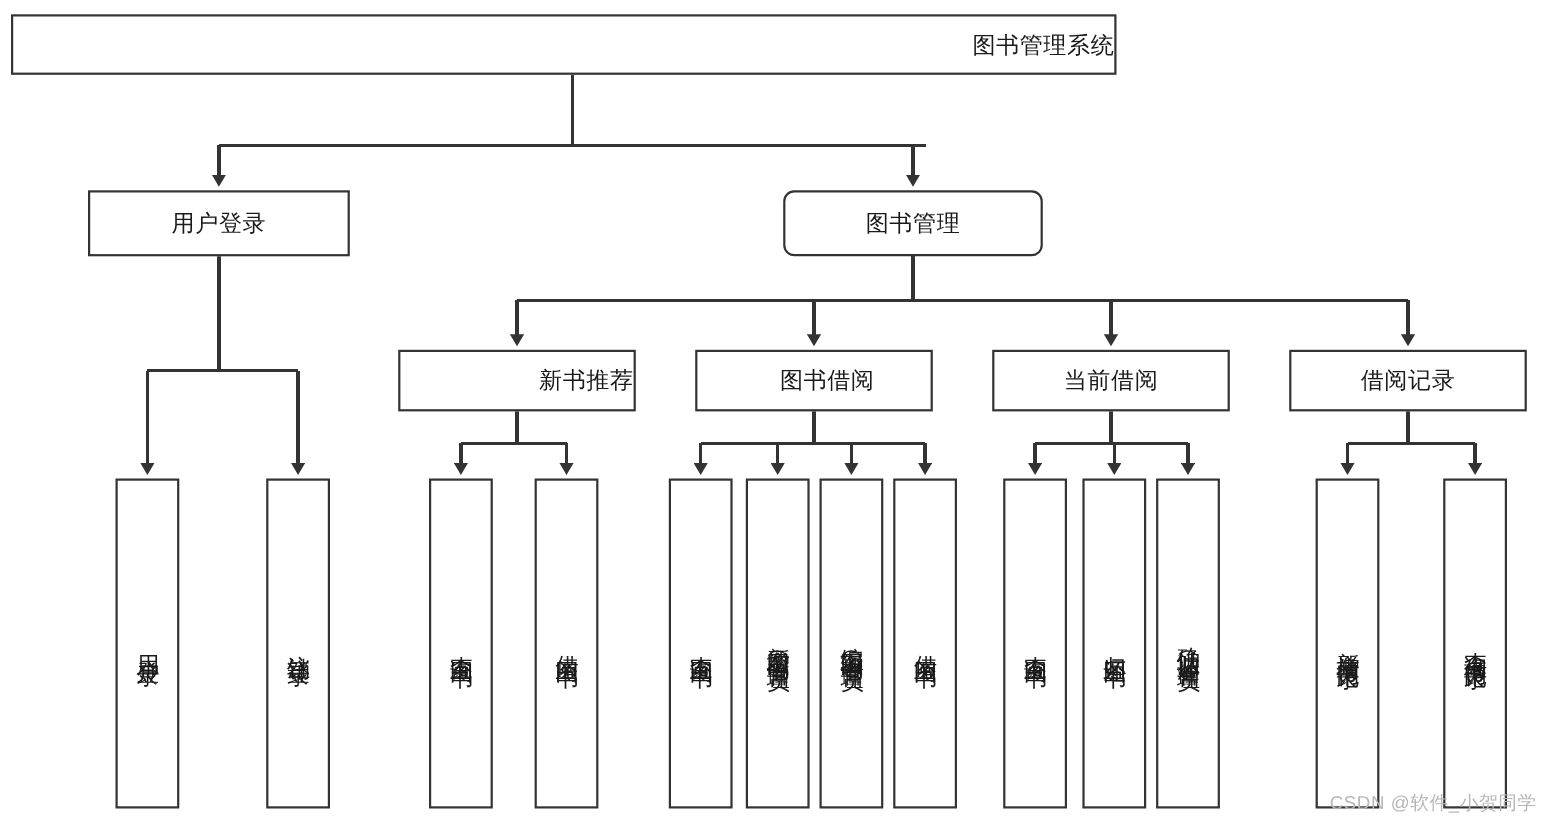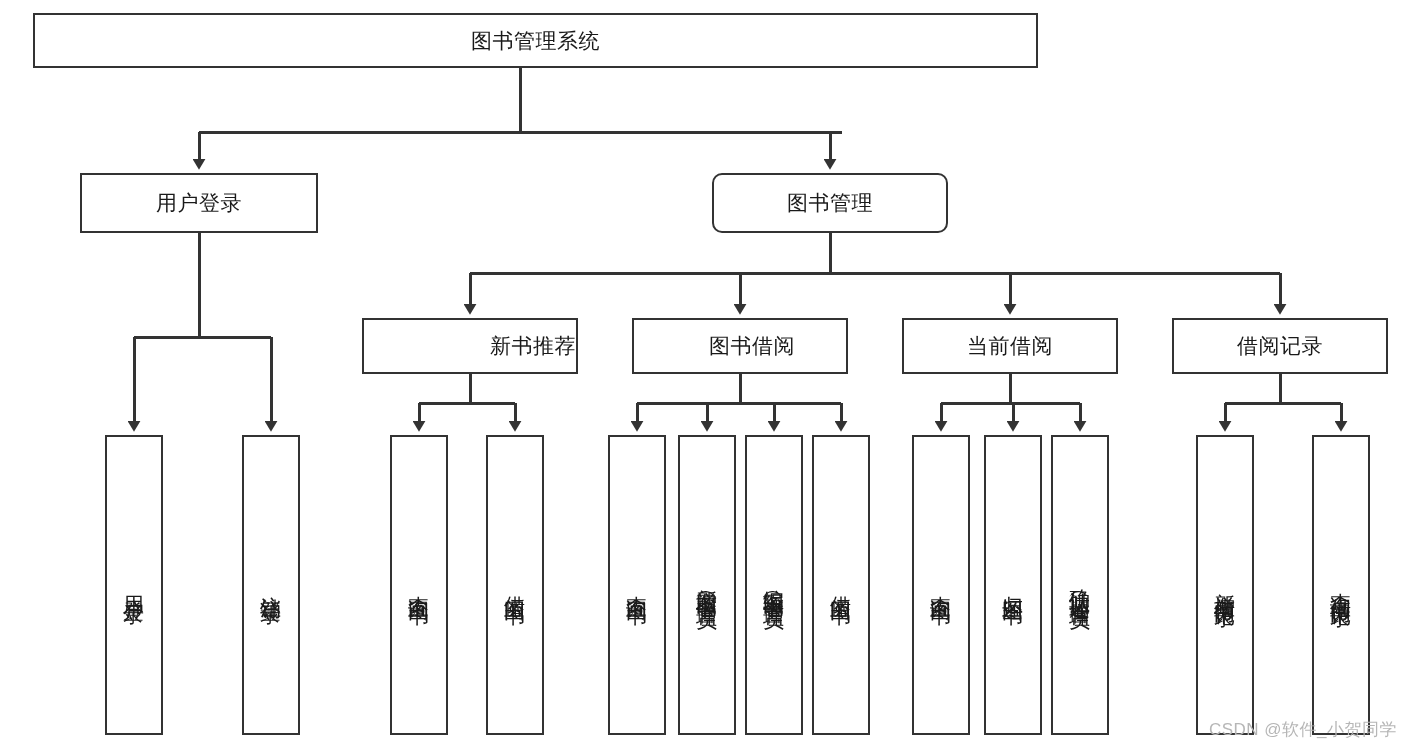--- a/index.html
+++ b/index.html
@@ -115,21 +115,21 @@
       <path d="M1013,403 L1013,422" marker-end="url(#arrow)"></path>
       <path d="M1080,403 L1080,422" marker-end="url(#arrow)"></path>
 
       <path d="M1280,374 L1280,403"></path>
       <path d="M1225,403 L1341,403"></path>
       <path d="M1225,403 L1225,422" marker-end="url(#arrow)"></path>
       <path d="M1341,403 L1341,422" marker-end="url(#arrow)"></path>
     </g>
   </svg>
 
-  <div class="node horiz" style="left: 33px; top: 13px; width: 1005px; height: 55px;">
+  <div class="node horiz" style="left: 10px; top: 13px; width: 1005px; height: 55px; justify-content: flex-end;">
     <span>图书管理系统</span>
   </div>
 
   <div class="node horiz" style="left: 80px; top: 173px; width: 238px; height: 60px;">
     <span>用户登录</span>
   </div>
   <div class="node horiz" style="left: 712px; top: 173px; width: 236px; height: 60px; border-radius: 10px;">
     <span>图书管理</span>
   </div>
 

